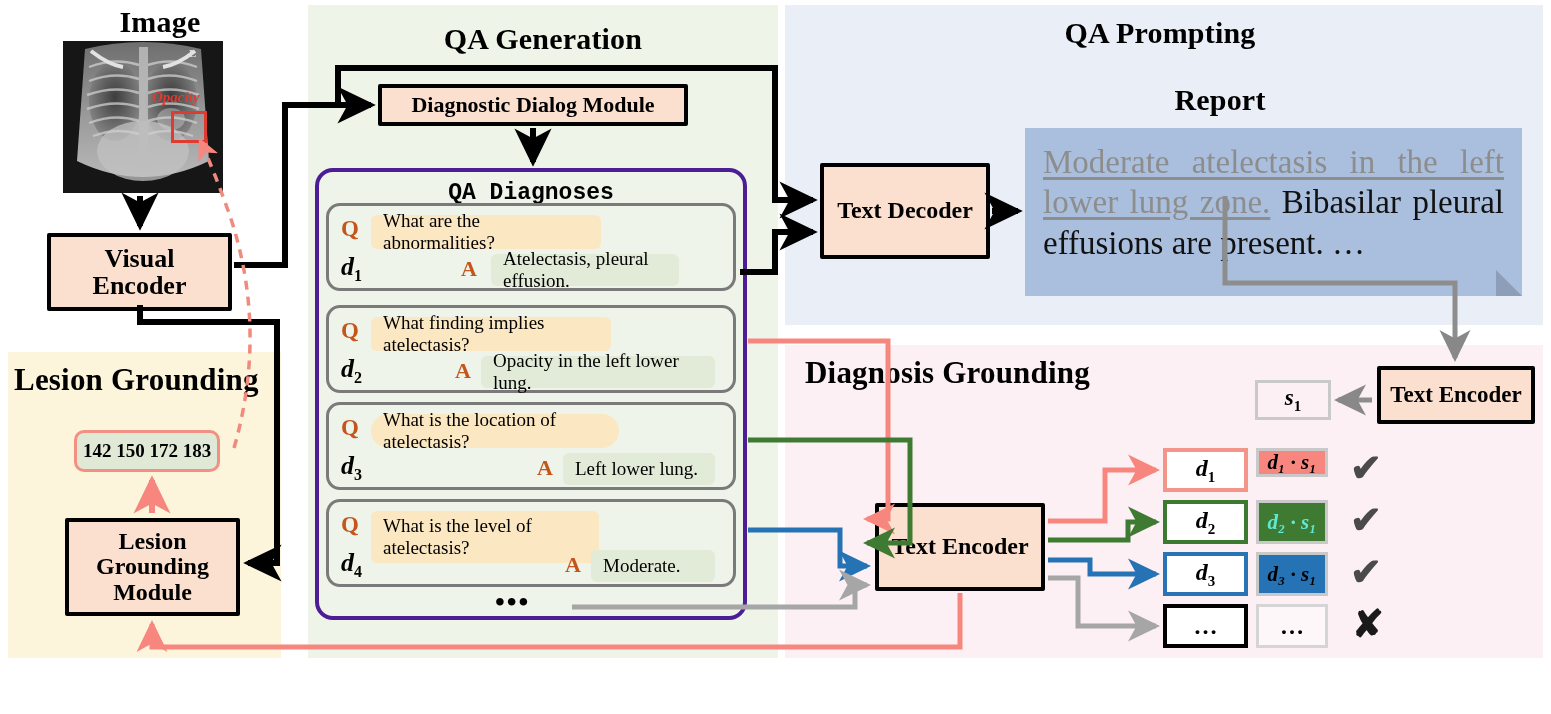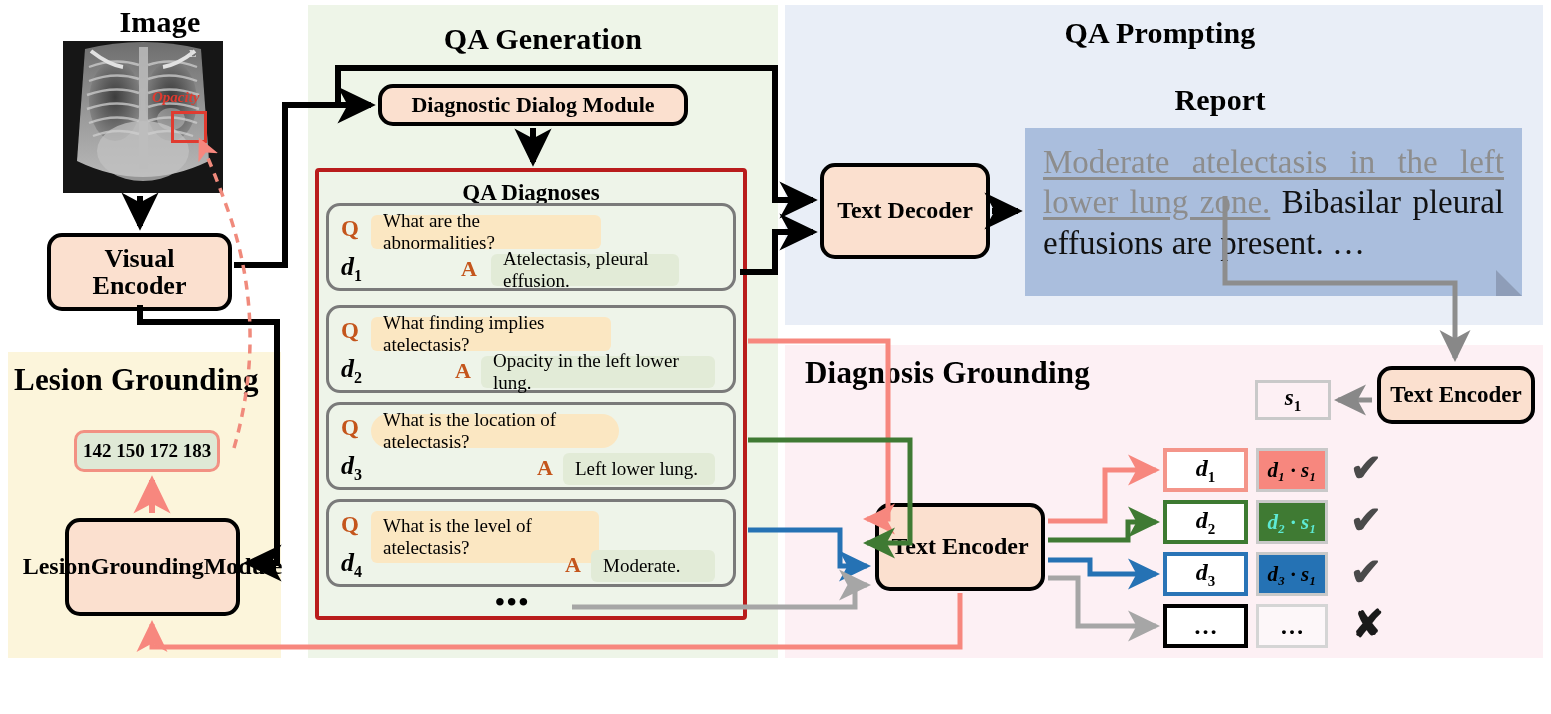--- a/index.html
+++ b/index.html
@@ -4,28 +4,28 @@
 <style>
   html,body{margin:0;padding:0;background:#fff;}
   body{width:1551px;height:714px;font-family:"Liberation Serif",serif;}
   #stage{position:relative;width:1551px;height:714px;overflow:hidden;background:#ffffff;}
 
   .panel{position:absolute;}
   .panel-title{position:absolute;font-weight:bold;color:#000;letter-spacing:.2px;}
 
   
   .module{
-    position:absolute;background:#fbe0cf;border:4px solid #000;border-radius:15px;
+    position:absolute;background:#fbe0cf;border:4px solid #000;border-radius:2px;
     display:flex;align-items:center;justify-content:center;text-align:center;
     font-weight:bold;color:#000;line-height:1.05;box-sizing:border-box;
   }
 
   
   .qa-container{
-    position:absolute;background:#eef4e9;border:4px solid #b91c1c;border-radius:4px;box-sizing:border-box;
+    position:absolute;background:#eef4e9;border:4px solid #4c1d95;border-radius:18px;box-sizing:border-box;font-family:Liberation Mono, monospace;
   }
   .qa-card{
     position:absolute;background:#eef4e9;border:3px solid #7a7a7a;border-radius:14px;box-sizing:border-box;
   }
   .qa-q-letter{position:absolute;color:#c4551c;font-weight:bold;font-style:normal;}
   .qa-a-letter{position:absolute;color:#c4551c;font-weight:bold;}
   .qa-d-label{position:absolute;font-weight:bold;font-style:italic;}
   .qa-bubble-q{position:absolute;background:#fbe7c2;border-radius:6px;display:flex;align-items:center;padding:0 12px;box-sizing:border-box;}
   .qa-bubble-a{position:absolute;background:#e2ebd7;border-radius:6px;display:flex;align-items:center;padding:0 12px;box-sizing:border-box;}
 
@@ -118,21 +118,21 @@
     <div class="xL" style="left:126px;top:6px;">L</div>
   </div>
   <div class="xlabel" style="left:152px;top:89px;font-size:15px;">Opacity</div>
   <div class="xbox" style="left:171px;top:111px;width:30px;height:26px;"></div>
 
   <div class="module" style="left:47px;top:233px;width:185px;height:78px;font-size:26px;flex-direction:column;">
     <span>Visual</span>
     <span>Encoder</span>
   </div>
 
-  <div class="module" style="left:65px;top:518px;width:175px;height:98px;font-size:24px;flex-direction:row;">
+  <div class="module" style="left:65px;top:518px;width:175px;height:98px;font-size:24px;flex-direction:column;">
     <span>Lesion</span>
     <span>Grounding</span>
     <span>Module</span>
   </div>
 
   <div class="bboxval" style="left:74px;top:430px;width:146px;height:42px;font-size:19px;">142 150 172 183</div>
 
   <div class="module" style="left:378px;top:84px;width:310px;height:42px;font-size:22px;">
     <span>Diagnostic Dialog Module</span>
   </div>
@@ -216,21 +216,21 @@
   </div>
   <div class="fold" style="left:1496px;top:270px;"></div>
 
   <div class="sbox" style="left:1255px;top:380px;width:76px;height:40px;font-size:23px;">
     <span><span>s</span><sub style="font-size:15px;font-style:normal;">1</sub></span>
   </div>
 
   <div class="gbox" style="left:1163px;top:448px;width:85px;height:44px;border:4px solid #f4958a;font-size:24px;">
     <span><span>d</span><sub style="font-size:15px;font-style:normal;">1</sub></span>
   </div>
-  <div class="gbox" style="left:1256px;top:448px;width:72px;height:44px;border:3px solid #c9c9c9;background:#f7877e;font-size:21px;">d₁ · s₁</div>
+  <div class="gbox" style="left:1256px;top:448px;width:72px;height:29px;border:3px solid #c9c9c9;background:#f7877e;font-size:21px;">d₁ · s₁</div>
   <div class="mark" style="left:1350px;top:446px;font-size:38px;">✔</div>
 
   <div class="gbox" style="left:1163px;top:500px;width:85px;height:44px;border:4px solid #3d7a31;font-size:24px;">
     <span><span>d</span><sub style="font-size:15px;font-style:normal;">2</sub></span>
   </div>
   <div class="gbox" style="left:1256px;top:500px;width:72px;height:44px;border:3px solid #c9c9c9;background:#3f7a33;color:#5eead4;font-size:21px;">d₂ · s₁</div>
   <div class="mark" style="left:1350px;top:498px;font-size:38px;">✔</div>
 
   <div class="gbox" style="left:1163px;top:552px;width:85px;height:44px;border:4px solid #2a74b6;font-size:24px;">
     <span><span>d</span><sub style="font-size:15px;font-style:normal;">3</sub></span>

